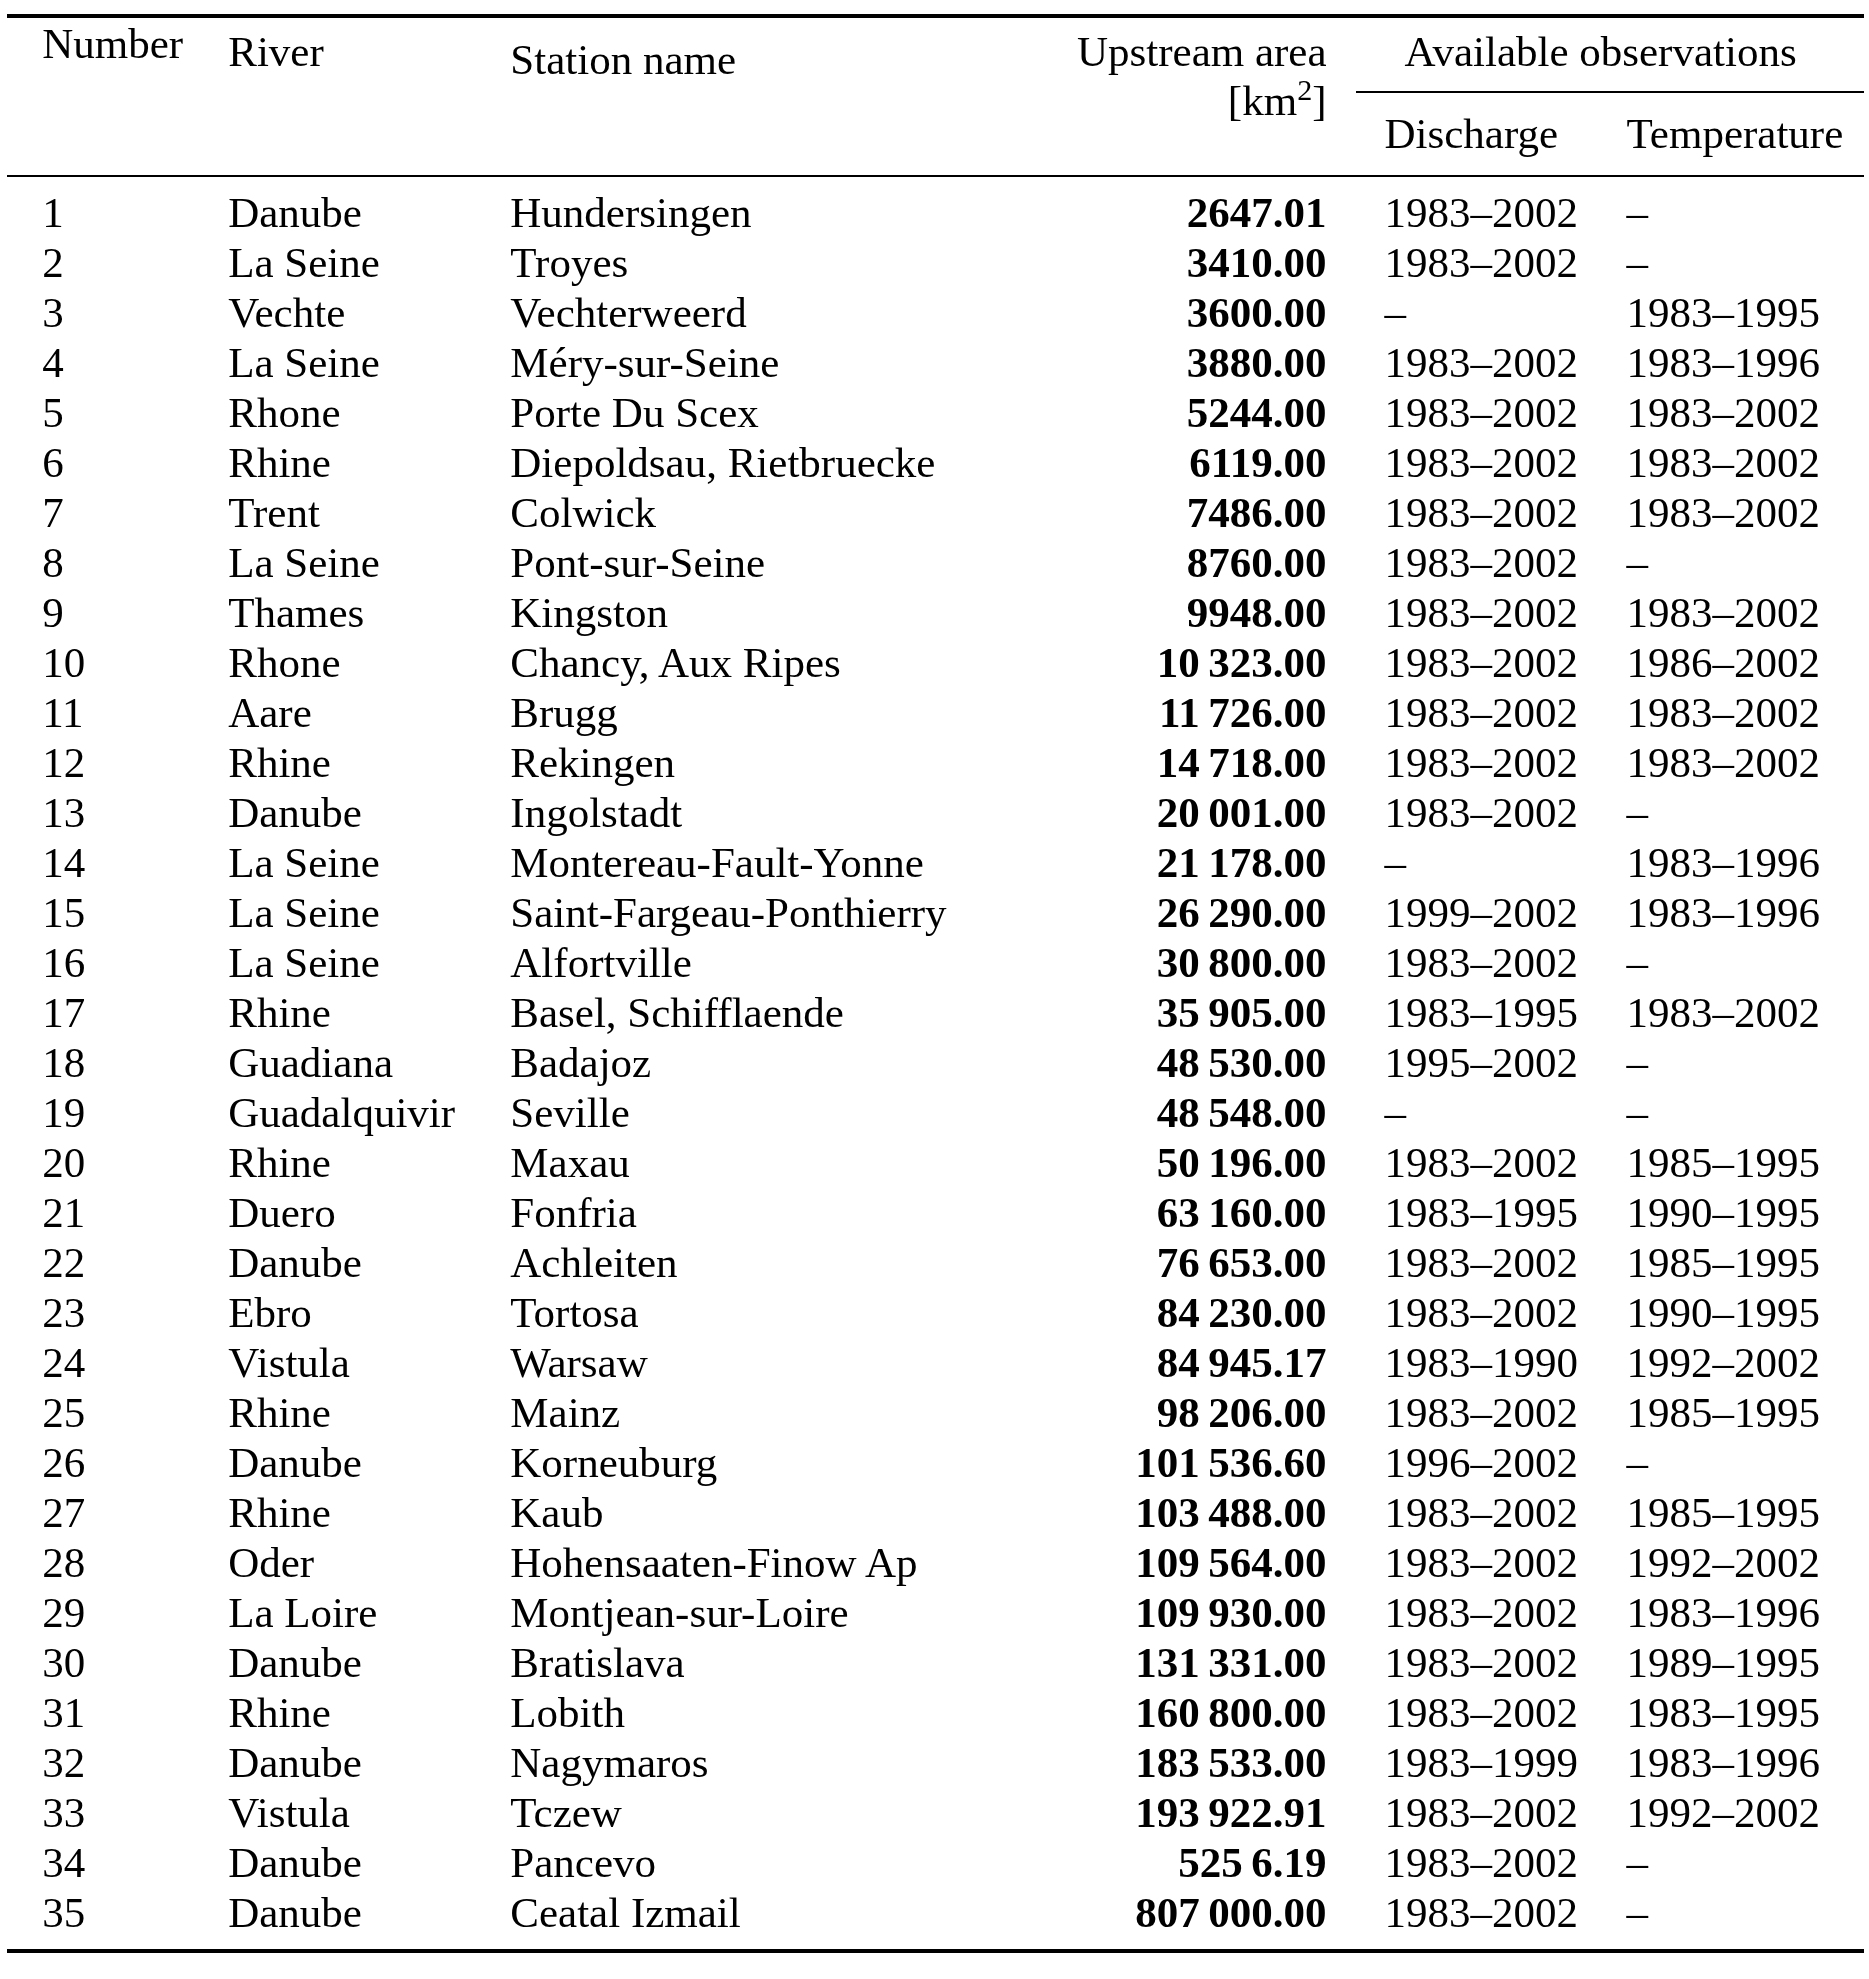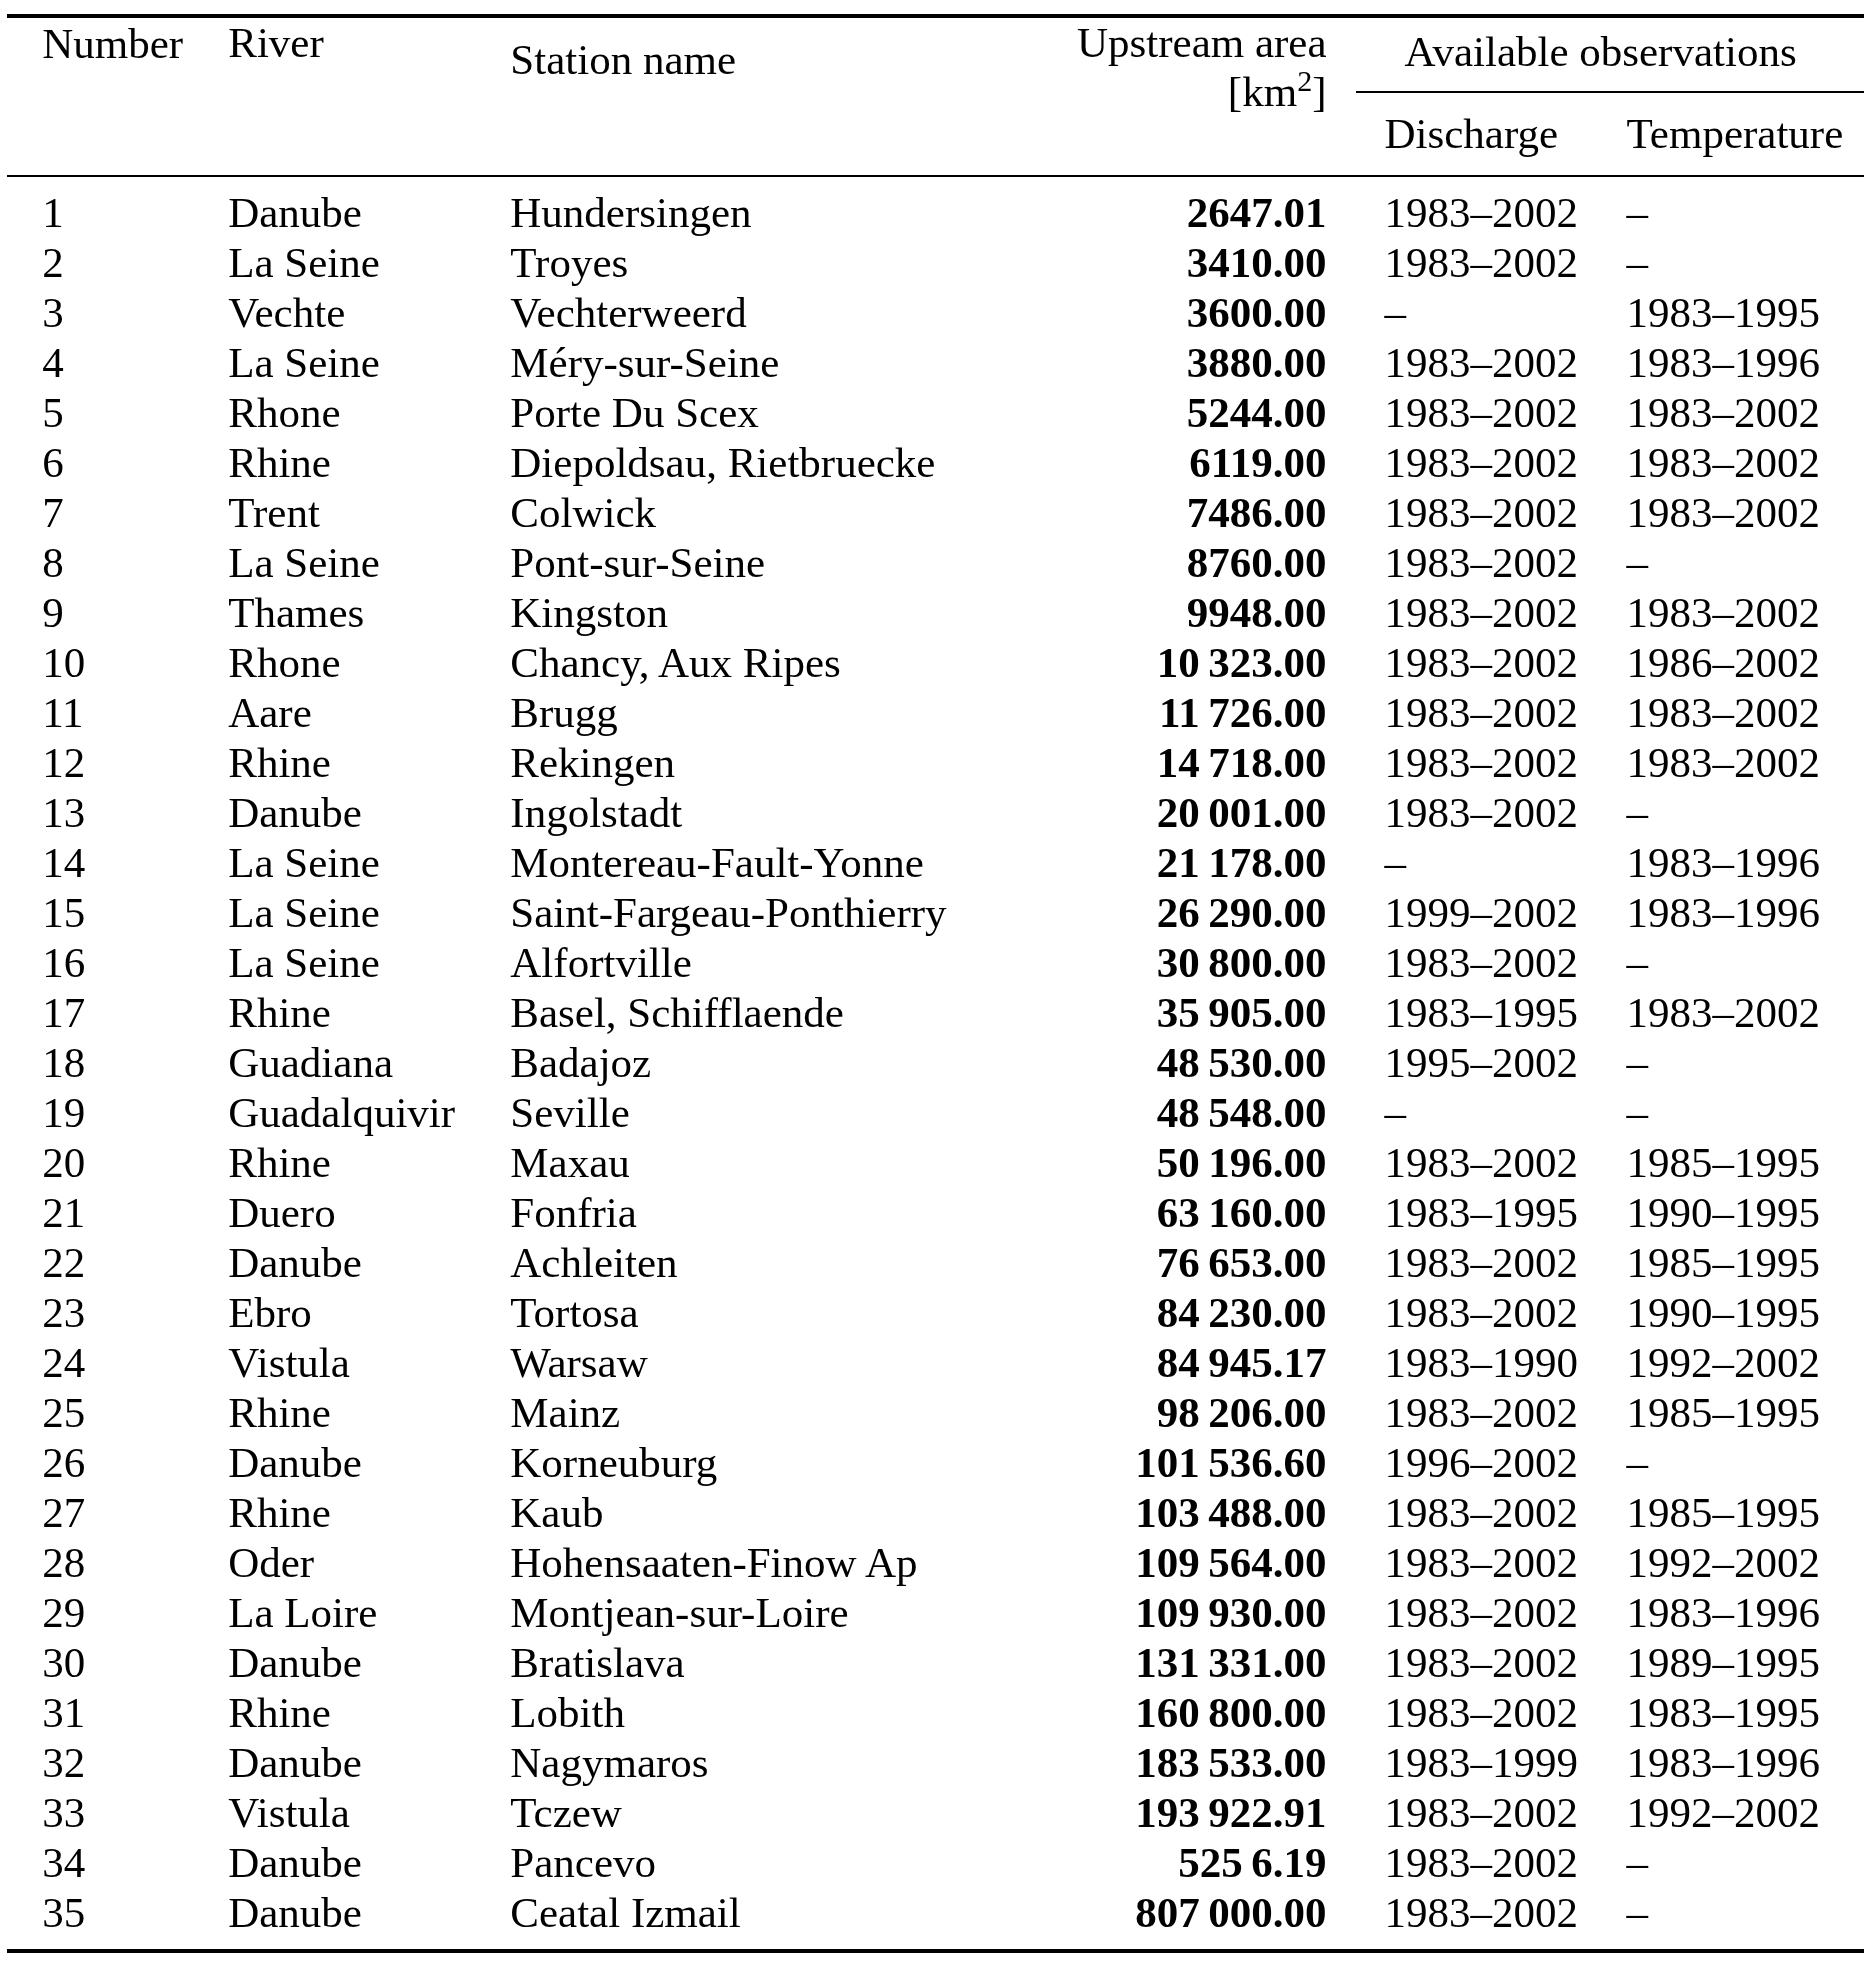--- a/index.html
+++ b/index.html
@@ -41,23 +41,23 @@
   thead { border-bottom: 2.7px solid #000000; }
   thead th {
     font-weight: normal;
     text-align: left;
     padding: 0;
   }
   tr.hrow1 { height: 75px; }
   tr.hrow2 { height: 83px; }
 
   .th-number   { vertical-align: top; padding-top: 1px; padding-left: 35px; }
-  .th-river    { vertical-align: top; }
+  .th-river    { vertical-align: top; padding-top: 9px; }
   .th-station  { vertical-align: top; padding-top: 17px; }
-  .th-area     { vertical-align: top; text-align: right; padding-right: 11px; }
+  .th-area     { vertical-align: top; padding-top: 9px; text-align: right; padding-right: 11px; }
   .th-group    { vertical-align: top; padding-top: 9px; text-align: center; position: relative; }
   .group-rule {
     position: absolute;
     left: 18px;
     right: 0;
     bottom: 0;
     border-bottom: 2.7px solid #000000;
   }
   .th-discharge   { vertical-align: middle; padding-left: 47px; }
   .th-temperature { vertical-align: middle; }

